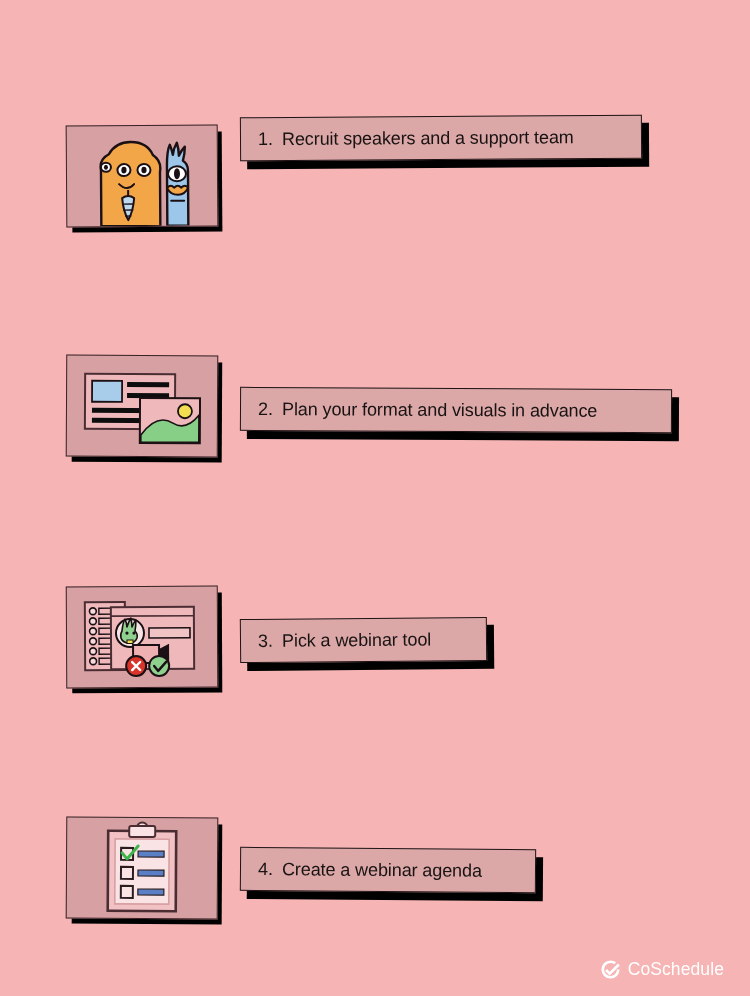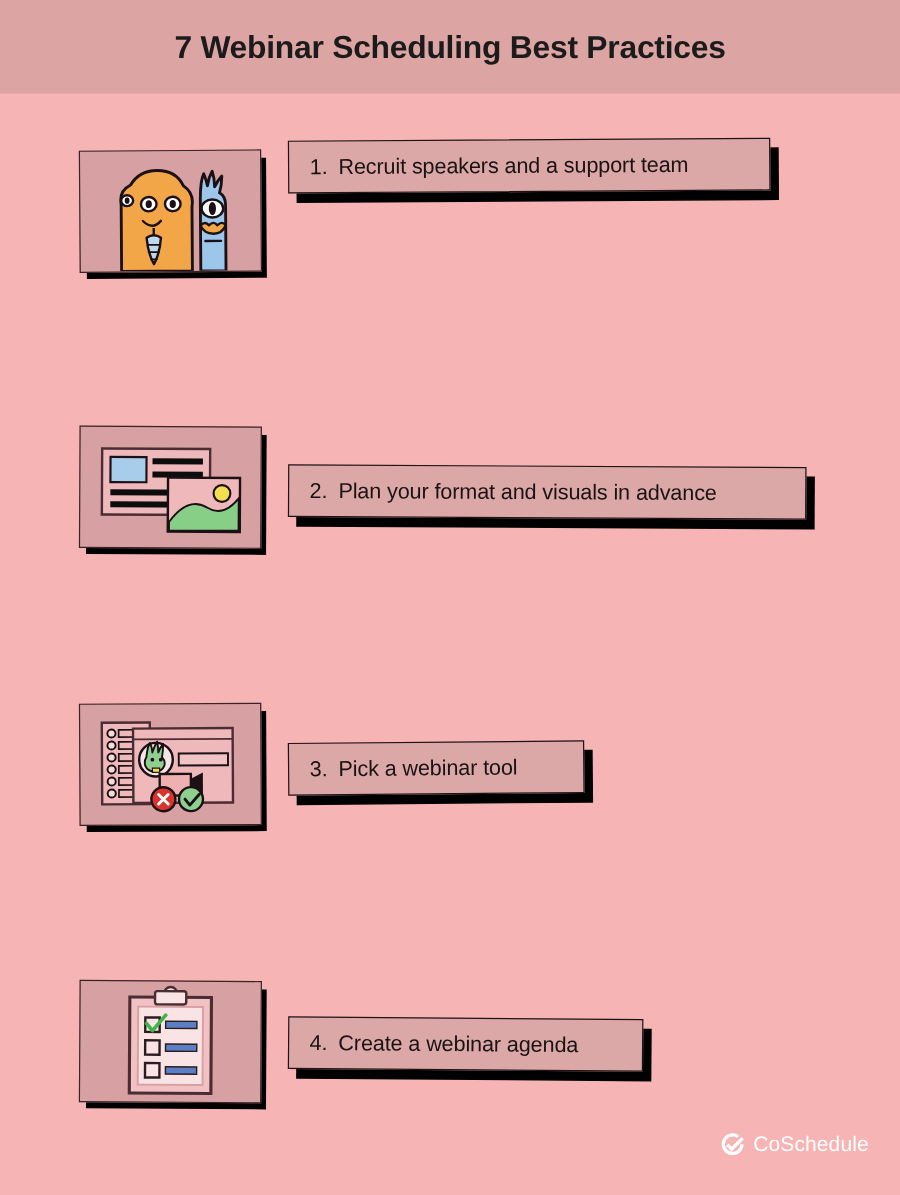--- a/index.html
+++ b/index.html
@@ -78,38 +78,35 @@
   .r2 .label-wrap{transform:rotate(0.3deg);}
   .r3 .label-wrap{transform:rotate(-0.5deg);}
   .r4 .label-wrap{transform:rotate(0.45deg);}
   .r1 .thumb-wrap{transform:rotate(-0.4deg);}
   .r2 .thumb-wrap{transform:rotate(0.3deg);}
   .r3 .thumb-wrap{transform:rotate(-0.3deg);}
   .r4 .thumb-wrap{transform:rotate(0.35deg);}
 
   
   .footer-logo{
-    position:absolute;right:26px;bottom:32px;
+    position:absolute;right:26px;bottom:16px;
     display:flex;align-items:center;gap:7px;
   }
   .logo-mark{width:21px;height:21px;display:block;}
   .logo-text{
     color:#ffffff;font-size:17.5px;font-weight:400;
     letter-spacing:0.1px;
     font-family:"Liberation Sans", sans-serif;
   }
 </style>
 </head>
 <body>
 
 <div class="page">
 
-  <div class="header">
-    <div class="header-title">7 Webinar Scheduling Best Practices</div>
-  </div>
 
   <div class="rows">
 
     <div class="row r1" style="top:0;">
       <div class="thumb-wrap" style="top:47px;">
         <div class="thumb-shadow"></div>
         <div class="thumb">
           <svg viewBox="0 0 150 100">
 
             <path d="M34 44 q-2 -11 8 -16 q7 -12 22 -12 q16 0 22 13 q9 6 7 17 l0 54 l-59 0 z" fill="#f2a647" stroke="#1b1014" stroke-width="2.4" stroke-linejoin="round"></path>

